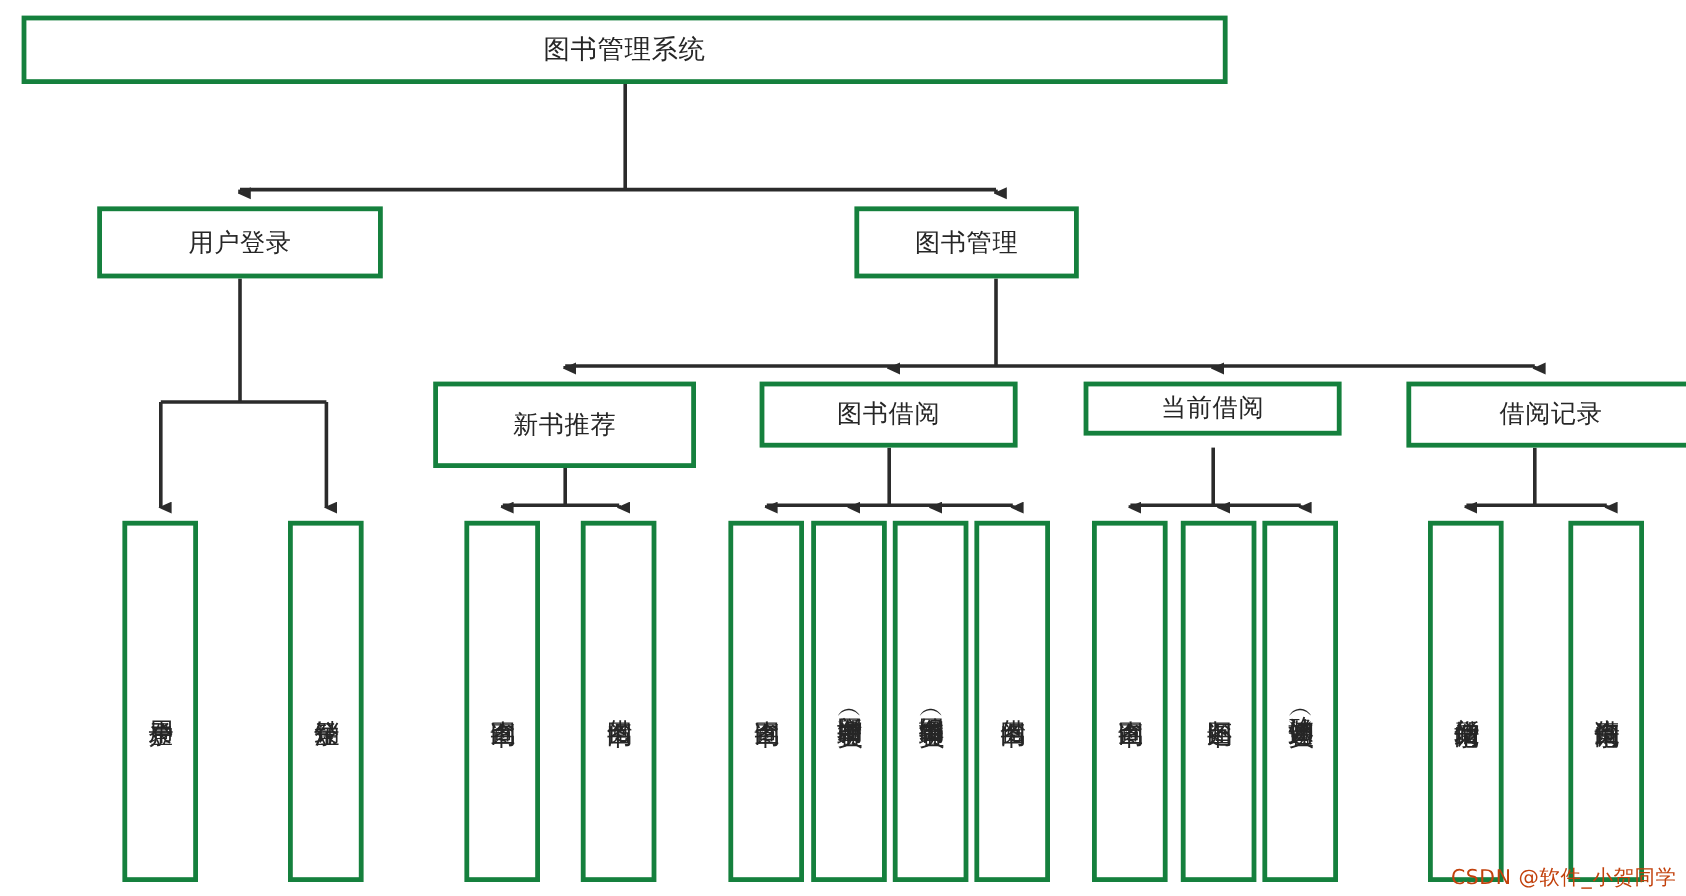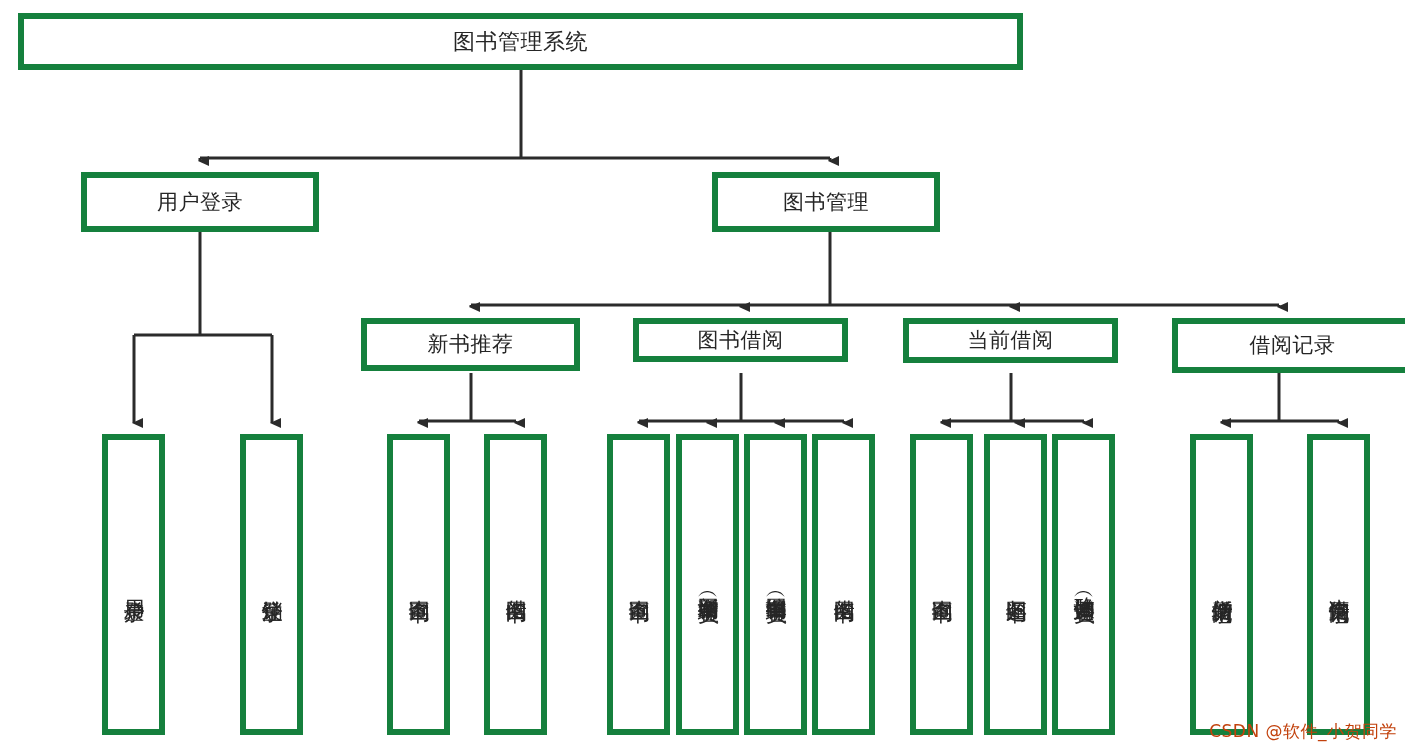--- a/index.html
+++ b/index.html
@@ -23,21 +23,21 @@
     left: 0;
     top: 0;
     width: 1405px;
     height: 747px;
     pointer-events: none;
   }
   .node {
     position: absolute;
     box-sizing: border-box;
     background: #ffffff;
-    border: 6px solid #15803d;
+    border: 4px solid #15803d;
     display: flex;
     align-items: center;
     justify-content: center;
     color: #262626;
     z-index: 2;
   }
   .node .label {
     display: block;
     text-align: center;
     line-height: 1.18;
@@ -124,28 +124,28 @@
       </g>
   </svg>
 
   <div class="node root horiz" id="n-root" style="left: 18px; top: 13px; width: 1005px; height: 57px;">
     <span class="label">图书管理系统</span>
   </div>
 
   <div class="node horiz" id="n-user-login" style="left: 81px; top: 172px; width: 238px; height: 60px;">
     <span class="label">用户登录</span>
   </div>
-  <div class="node horiz" id="n-book-manage" style="left: 712px; top: 172px; width: 228px; height: 60px;">
+  <div class="node horiz" id="n-book-manage" style="left: 712px; top: 172px; width: 187px; height: 60px;">
     <span class="label">图书管理</span>
   </div>
 
-  <div class="node horiz" id="n-new-book-recommend" style="left: 361px; top: 318px; width: 219px; height: 53px;">
+  <div class="node horiz" id="n-new-book-recommend" style="left: 361px; top: 318px; width: 219px; height: 72px;">
     <span class="label">新书推荐</span>
   </div>
-  <div class="node horiz" id="n-book-borrow" style="left: 633px; top: 318px; width: 215px; height: 44px;">
+  <div class="node horiz" id="n-book-borrow" style="left: 633px; top: 318px; width: 215px; height: 55px;">
     <span class="label">图书借阅</span>
   </div>
   <div class="node horiz" id="n-current-borrow" style="left: 903px; top: 318px; width: 215px; height: 45px;">
     <span class="label">当前借阅</span>
   </div>
   <div class="node horiz" id="n-borrow-record" style="left: 1172px; top: 318px; width: 241px; height: 55px;">
     <span class="label">借阅记录</span>
   </div>
 
   <div class="node leaf" id="n-leaf-user-login" style="left: 102px; top: 434px; width: 63px; height: 301px;">

